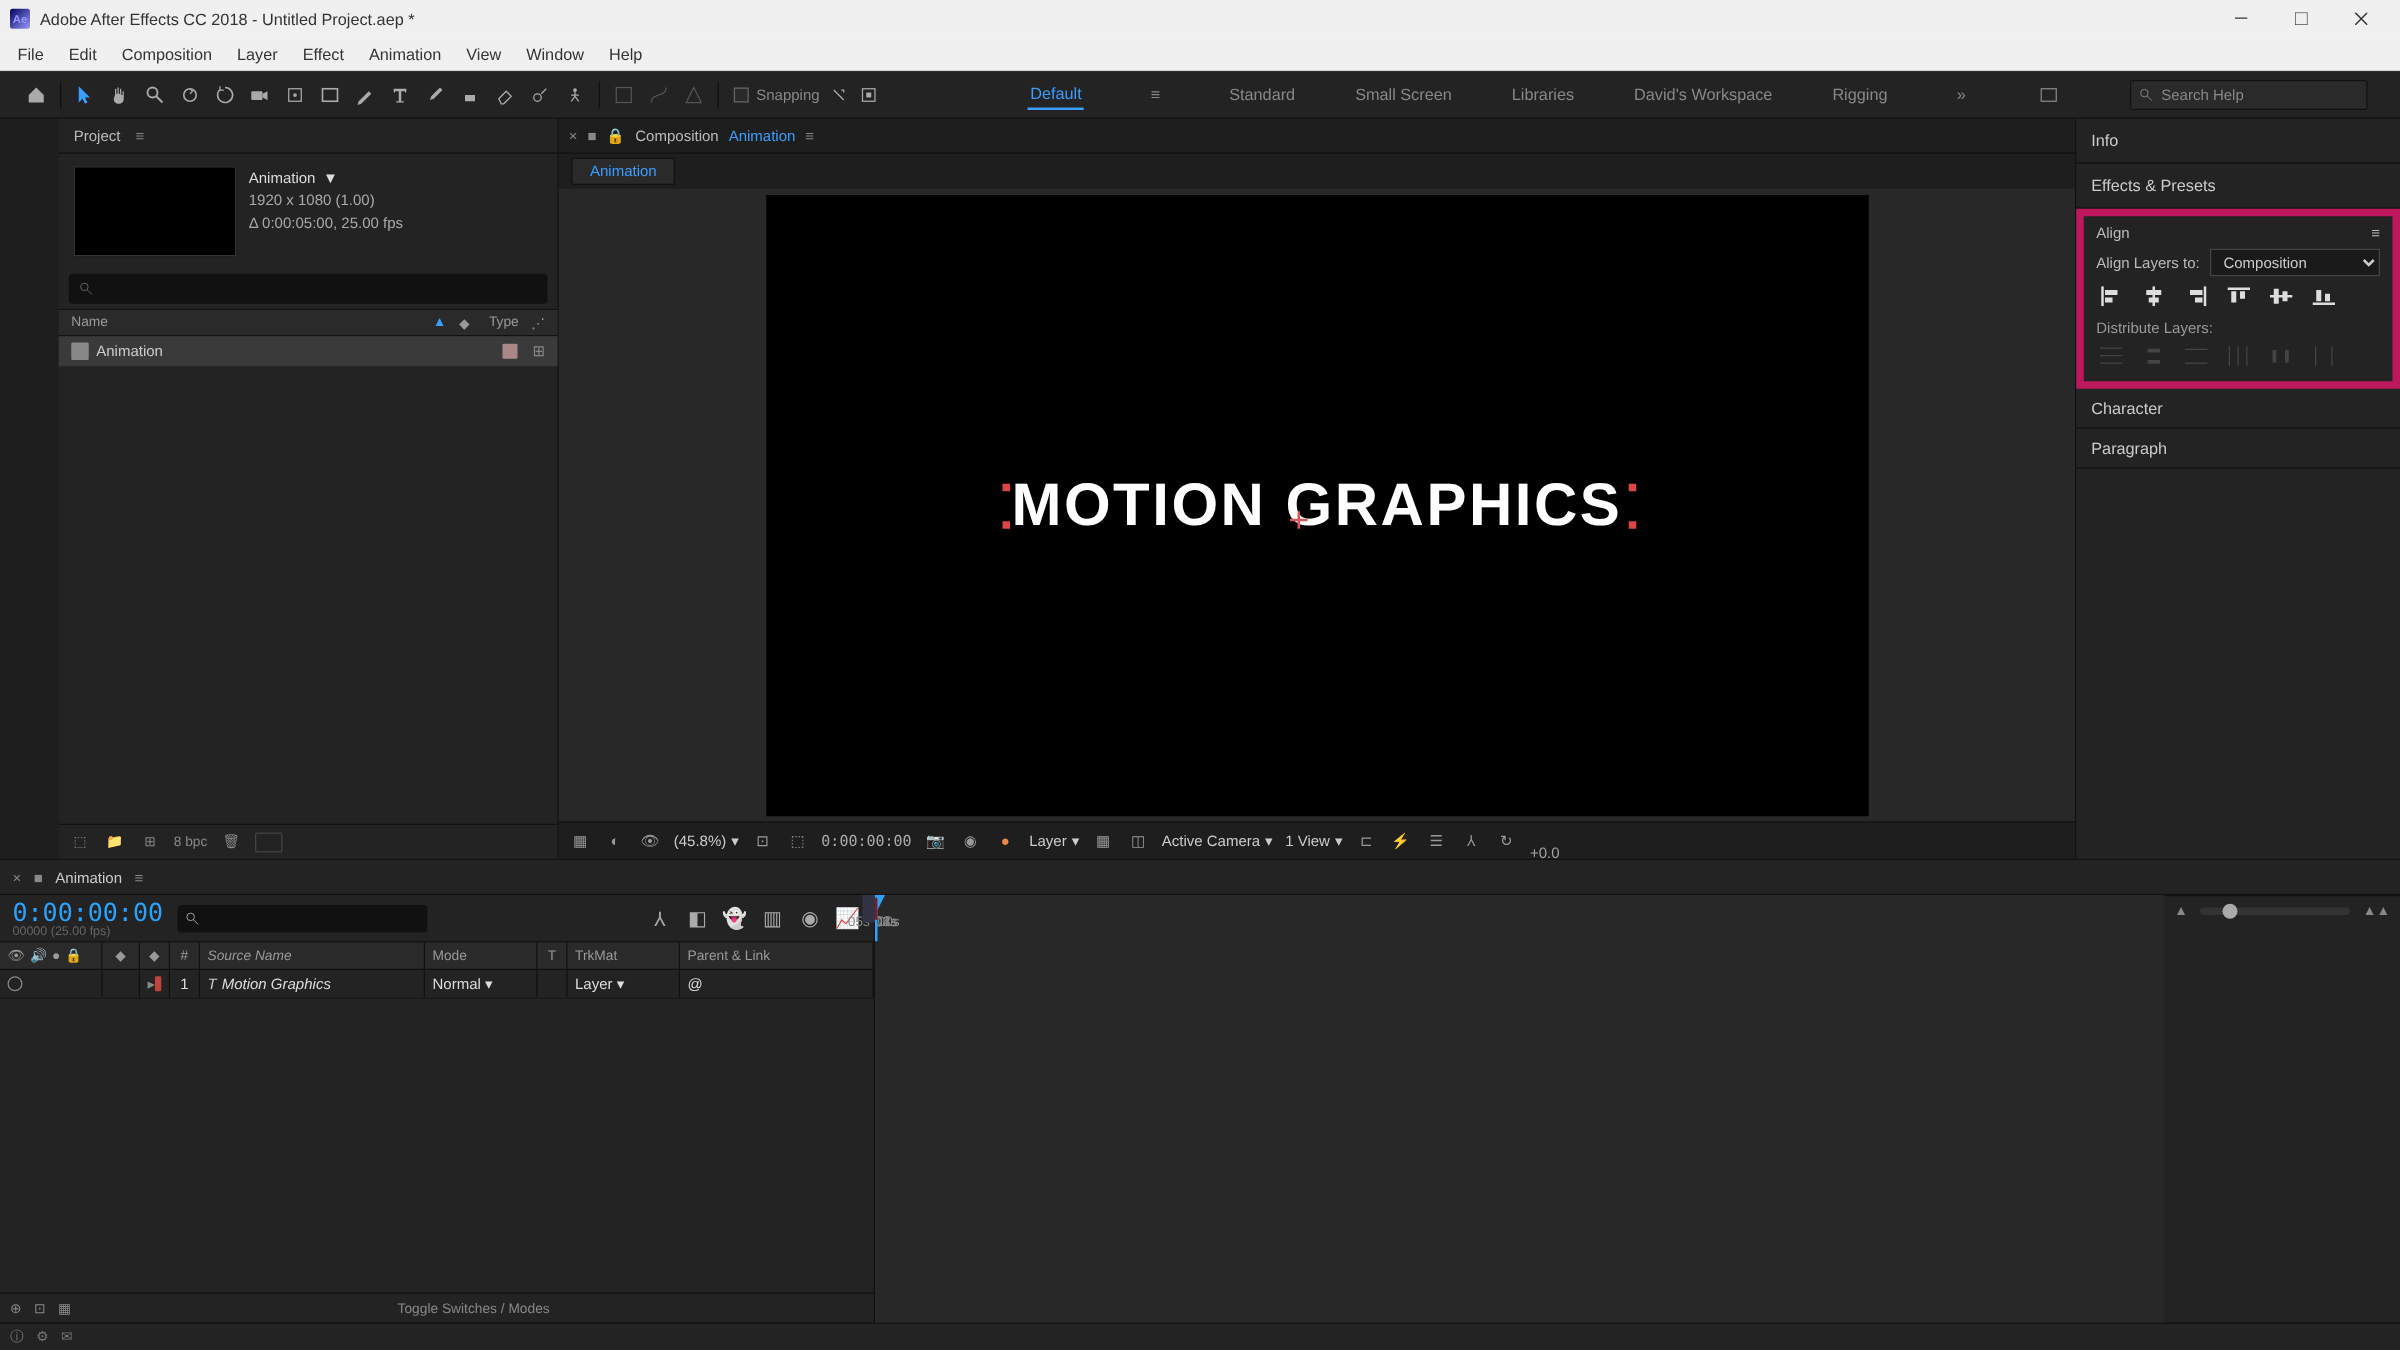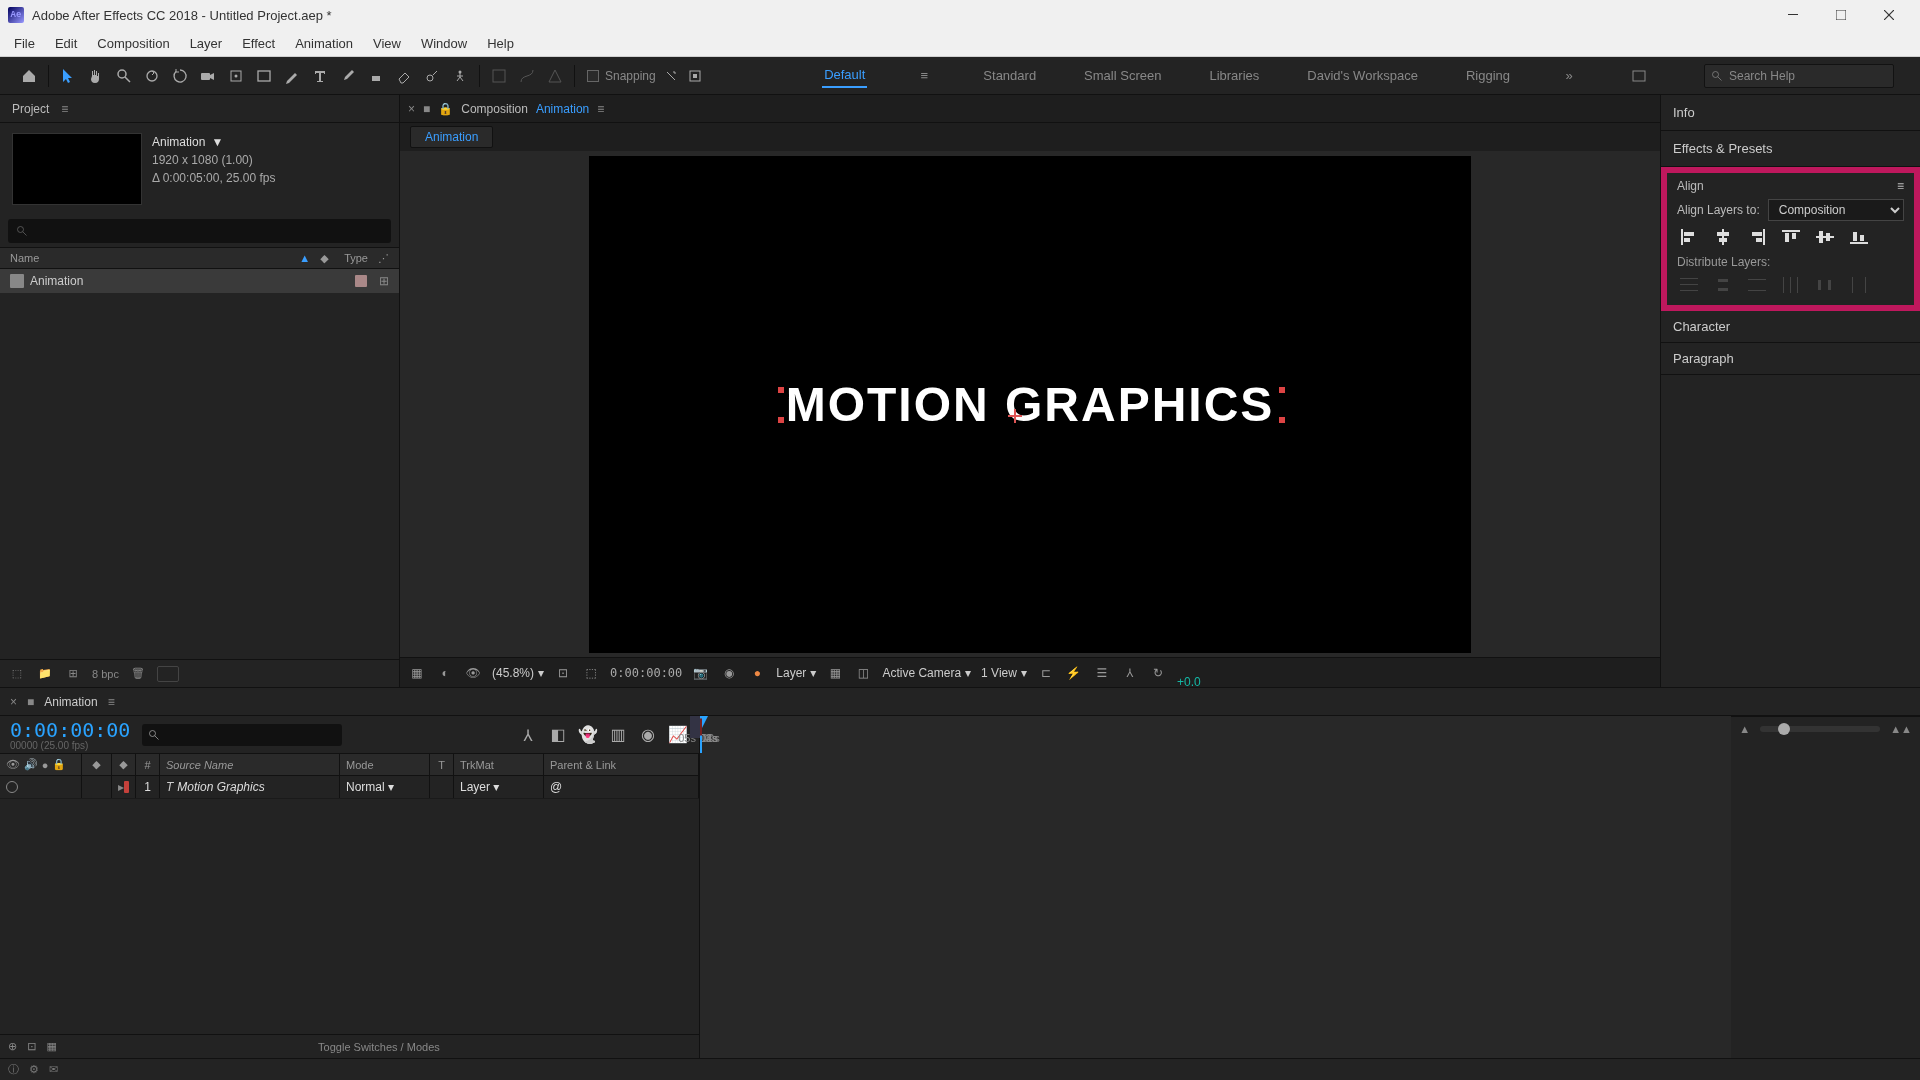--- a/index.html
+++ b/index.html
@@ -1,21 +1,21 @@
 <!DOCTYPE html>
 <html><head>
 <meta charset="utf-8">
 <style>
 * { margin: 0; padding: 0; box-sizing: border-box; font-family: "Segoe UI", Arial, sans-serif; }
 body { background: #fff; width: 1920px; height: 1080px; overflow: hidden; user-select: none; }
 .app { width: 100%; height: 100%; display: flex; flex-direction: column; }
 
 
 .title-bar { height: 30px; background: #f0f0f0; display: flex; align-items: center; padding: 0 8px; font-size: 13px; color: #333; }
-.title-bar .ae-icon { width: 16px; height: 16px; background: linear-gradient(135deg,#00005b,#9999ff); border-radius: 2px; margin-right: 8px; display:flex;align-items:center;justify-content:center;color:#9999ff;font-size:9px;font-weight:bold;font-family:Liberation Mono, monospace;}
+.title-bar .ae-icon { width: 16px; height: 16px; background: linear-gradient(135deg,#00005b,#9999ff); border-radius: 2px; margin-right: 8px; display:flex;align-items:center;justify-content:center;color:#9999ff;font-size:9px;font-weight:bold;}
 .title-bar .title { flex: 1; }
 .win-controls { display: flex; gap: 2px; }
 .win-btn { width: 46px; height: 30px; display: flex; align-items: center; justify-content: center; color: #333; }
 
 
 .menu-bar { height: 27px; background: #f0f0f0; display: flex; align-items: stretch; padding: 0 4px; border-bottom: 1px solid #d0d0d0; }
 .menu-item { padding: 0 10px; font-size: 13px; color: #333; display:flex; align-items:center; }
 
 
 .dark-area { flex:1; background:#1e1e1e; display:flex; flex-direction:column; color:#aaa; }
@@ -28,21 +28,21 @@
 .tool-btn svg { width:16px; height:16px; }
 .snapping { display:flex; align-items:center; gap:6px; font-size:12px; color:#888; margin-left:6px;}
 .snapping input { appearance:none; width:12px; height:12px; border:1px solid #666; background:#2a2a2a; }
 .workspace-tabs { display:flex; gap:44px; margin-left:auto; font-size:13px; padding-right:10px; align-items:center;}
 .ws-tab { color:#888; padding:4px 2px; }
 .ws-tab.active { color:#3a9eff; border-bottom:2px solid #3a9eff;}
 .search-help { width:190px; height:24px; background:#2a2a2a; border:1px solid #121212; border-radius:2px; display:flex; align-items:center; padding:0 6px; gap:6px; color:#888; font-size:12px; margin-left:8px;}
 .ws-extra { width:26px;height:26px;display:flex;align-items:center;justify-content:center;color:#888;}
 
 
-.main-split { flex:1; display:flex; min-height:0; border-bottom:1px solid #111;}
+.main-split { flex:1; display:flex; min-height:0; border-bottom:1px solid #111;padding-left:47px;}
 
 
 .left-col { width:400px; display:flex; flex-direction:column; background:#232323; border-right:1px solid #111;}
 .panel-tab-row { height:28px; display:flex; align-items:center; padding:0 8px; font-size:12px; color:#bbb; border-bottom:1px solid #111; gap:8px;}
 .panel-tab { padding:2px 4px; }
 .proj-header { display:flex; padding:10px 12px; gap:10px; }
 .thumb { width:130px; height:72px; background:#000; border:1px solid #333; }
 .proj-meta { font-size:12px; color:#aaa; line-height:1.5; }
 .proj-meta .name { color:#ddd; display:flex; align-items:center; gap:6px;}
 .proj-search { margin:4px 8px; height:24px; background:#111; border-radius:3px; display:flex; align-items:center; padding:0 8px; color:#666;}
@@ -65,21 +65,21 @@
 .stage { width:880px; height:495px; background:#000; position:relative; display:flex; align-items:center; justify-content:center; box-shadow:0 0 0 1px #000;}
 .stage-text { color:#fff; font-weight:700; font-size:48px; letter-spacing:2px; position:relative; font-family: Arial, sans-serif;}
 .sel-handle { position:absolute; width:6px;height:6px;background:#d44; }
 .anchor { position:absolute; width:14px;height:14px; }
 .anchor::before,.anchor::after{content:"";position:absolute;background:#d55;}
 .anchor::before{left:6px;top:0;width:2px;height:14px;}
 .anchor::after{top:6px;left:0;height:2px;width:14px;}
 .viewer-footer { height:30px; border-top:1px solid #111; display:flex; align-items:center; padding:0 8px; gap:10px; font-size:12px; color:#aaa;}
 .vf-drop { display:flex; align-items:center; gap:4px; color:#ccc;}
 .vf-btn { width:18px;height:18px;display:flex;align-items:center;justify-content:center;color:#999;}
-.vf-blue { color:#14b8a6;margin-top:19px; }
+.vf-blue { color:#a3a3a3;margin-top:19px; }
 
 
 .right-col { width:260px; background:#232323; border-left:1px solid #111; display:flex; flex-direction:column;}
 .r-panel-head { height:36px; display:flex; align-items:center; padding:0 12px; font-size:13px; color:#ccc; border-bottom:1px solid #111;}
 .r-panel-head.small { height:32px; }
 .align-panel { border:6px solid #be185d; padding:6px 10px 10px; font-size:12px; color:#bbb;}
 .align-row { display:flex; align-items:center; gap:8px; margin:6px 0;}
 .align-row select { background:#1a1a1a; color:#ccc; border:1px solid #444; font-size:12px; padding:2px 6px; flex:1;}
 .align-btns { display:flex; gap:10px; margin-top:6px;}
 .align-btn { width:24px;height:20px;display:flex;align-items:center;justify-content:center;color:#ddd;}

